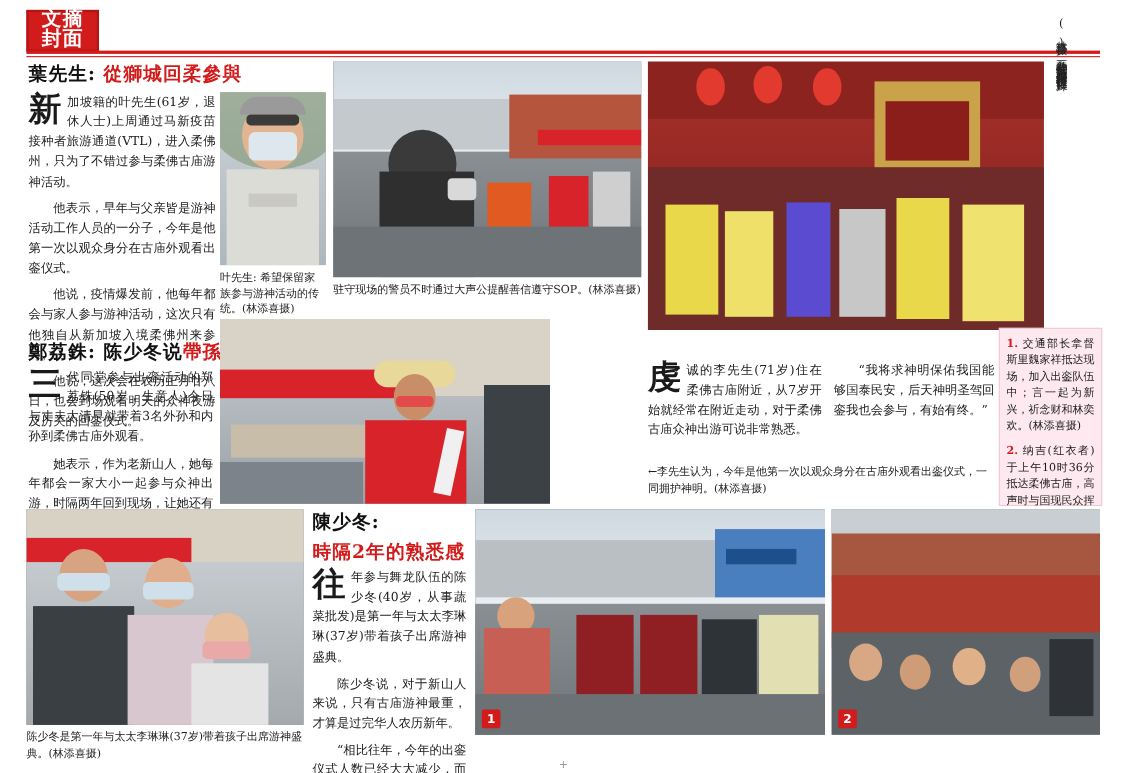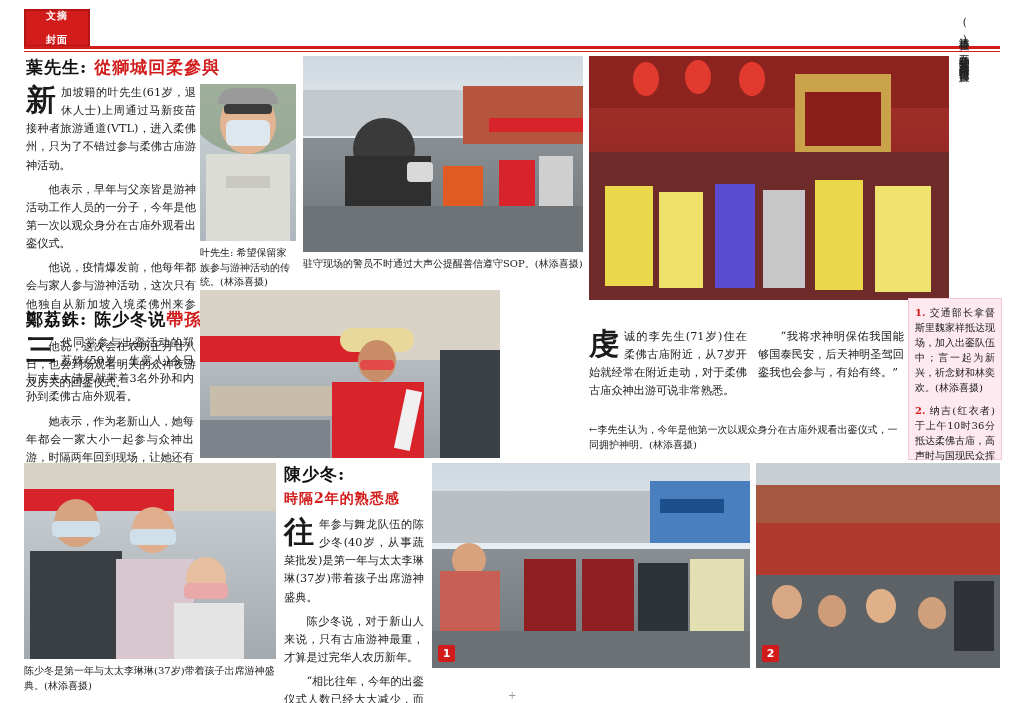--- a/index.html
+++ b/index.html
@@ -29,24 +29,24 @@
     display: flex;
     align-items: center;
   }
   .logo-box {
     width: 62px; height: 34px;
     background: #d21b1b;
     color: #fff;
     border: 2px solid #b31414;
     display: flex;
     align-items: center;
-    justify-content: space-between;
+    justify-content: flex-end;
     flex-direction: column;
     line-height: 1.0;
-    font-size: 10px;
+    font-size: 18px;
     font-weight: bold;
     letter-spacing: 1px;
     font-family: "DejaVu Serif", "Liberation Serif", serif;
   }
   .logo-box span { display: block; }
   .masthead-title {
     margin-left: 14px;
     color: #d21b1b;
     font-size: 25px;
     font-weight: bold;
@@ -290,21 +290,21 @@
     <div class="bar" style="left:106px; top:66px; width:46px; height:16px; background:#cfe0ea; border-radius:5px;"></div>
     <div class="bar" style="left:92px; top:96px; width:78px; height:100px; background:#d8c7cf;"></div>
     <div class="blob" style="left:162px; top:94px; width:40px; height:42px; background:#e7bf9e;"></div>
     <div class="bar" style="left:160px; top:120px; width:44px; height:16px; background:#eaa9a9; border-radius:5px;"></div>
     <div class="bar" style="left:150px; top:140px; width:70px; height:56px; background:#e4e4e4;"></div>
   </div>
   <div class="caption" style="position:absolute; left:24px; top:664px; width:252px;">陈少冬是第一年与太太李琳琳(37岁)带着孩子出席游神盛典。(林添喜摄)</div>
 
   <div style="position:absolute; left:284px; top:463px; width:140px;" class="hd">
     <div>陳少冬:</div>
-    <div class="red" style="font-size:14px; margin-top:4px;">時隔2年的熟悉感</div>
+    <div class="red" style="font-size:17px; margin-top:4px;">時隔2年的熟悉感</div>
   </div>
 
   <div class="body-cn" style="position:absolute; left:284px; top:516px; width:140px;">
     <p style="text-indent:0;">
       <span class="dropcap">往</span>
       <span>年参与舞龙队伍的陈少冬(40岁，从事蔬菜批发)是第一年与太太李琳琳(37岁)带着孩子出席游神盛典。</span>
     </p>
     <p>陈少冬说，对于新山人来说，只有古庙游神最重，才算是过完华人农历新年。</p>
     <p>“相比往年，今年的出銮仪式人数已经大大减少，而我看现场民众能感受到善信的热情，是时隔两年后的熟悉感。”</p>
   </div>

